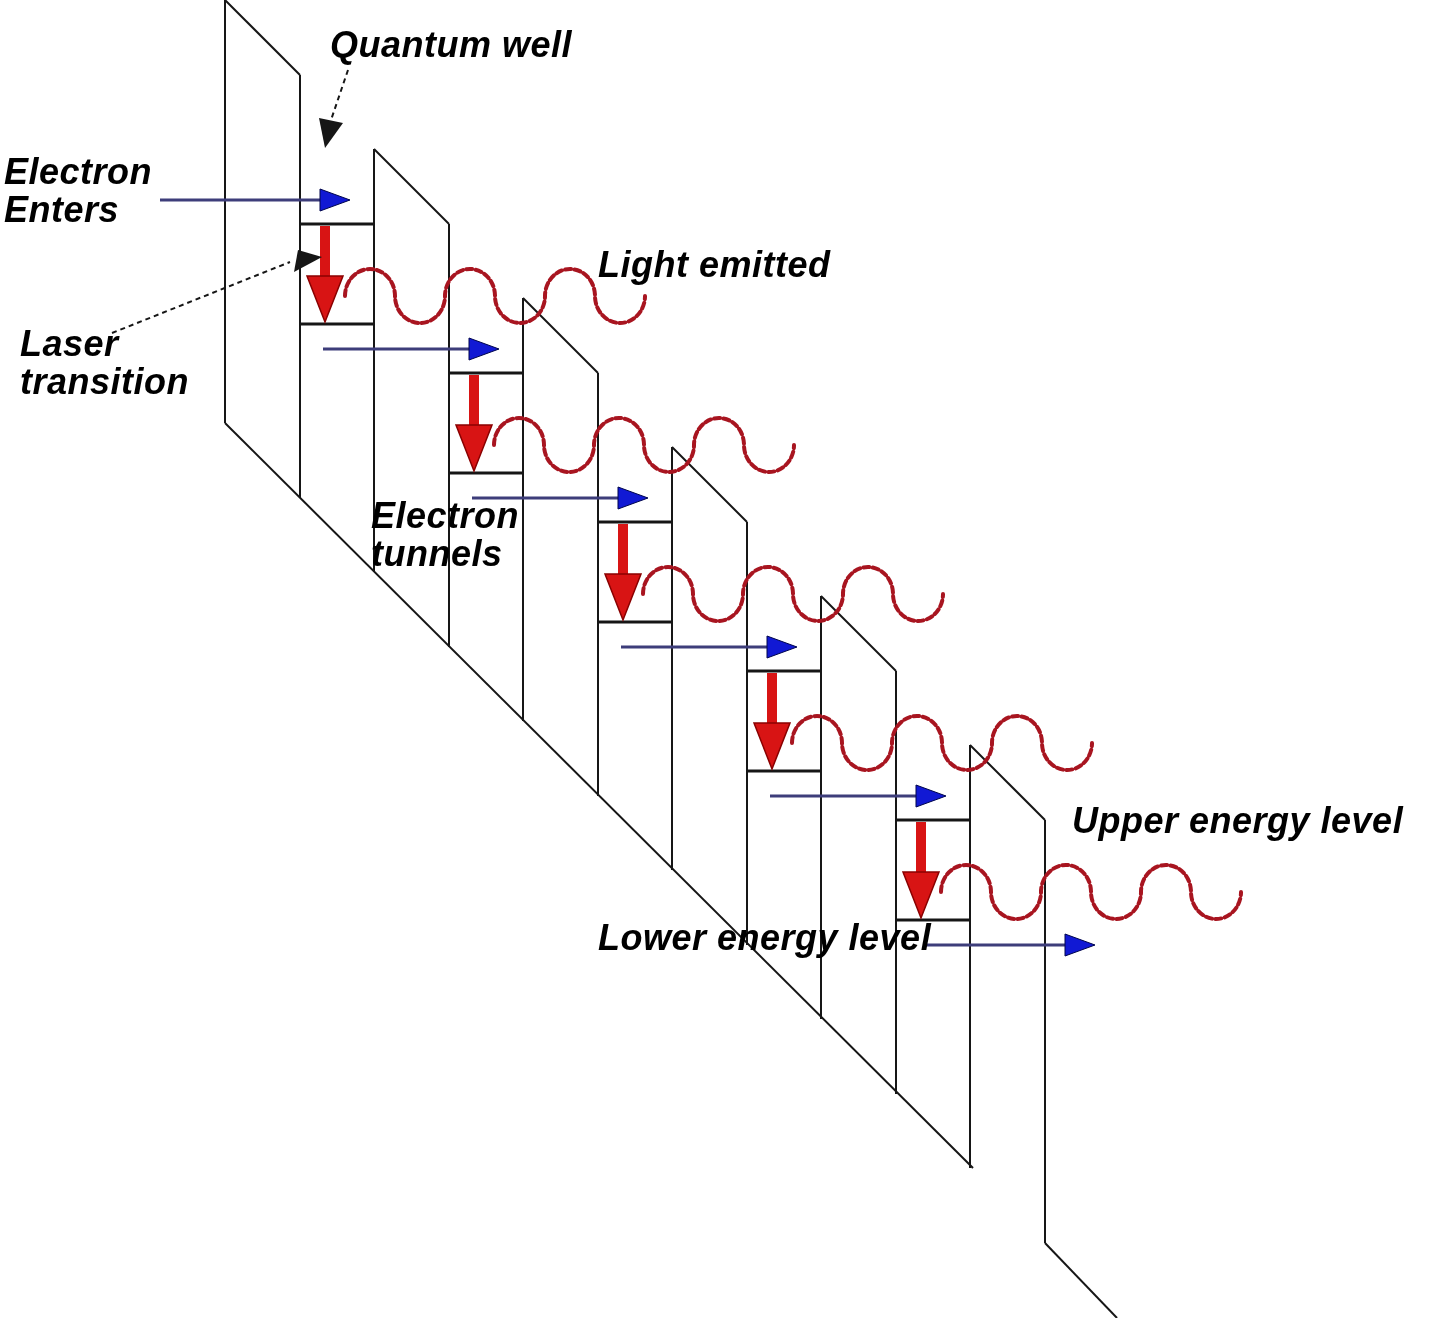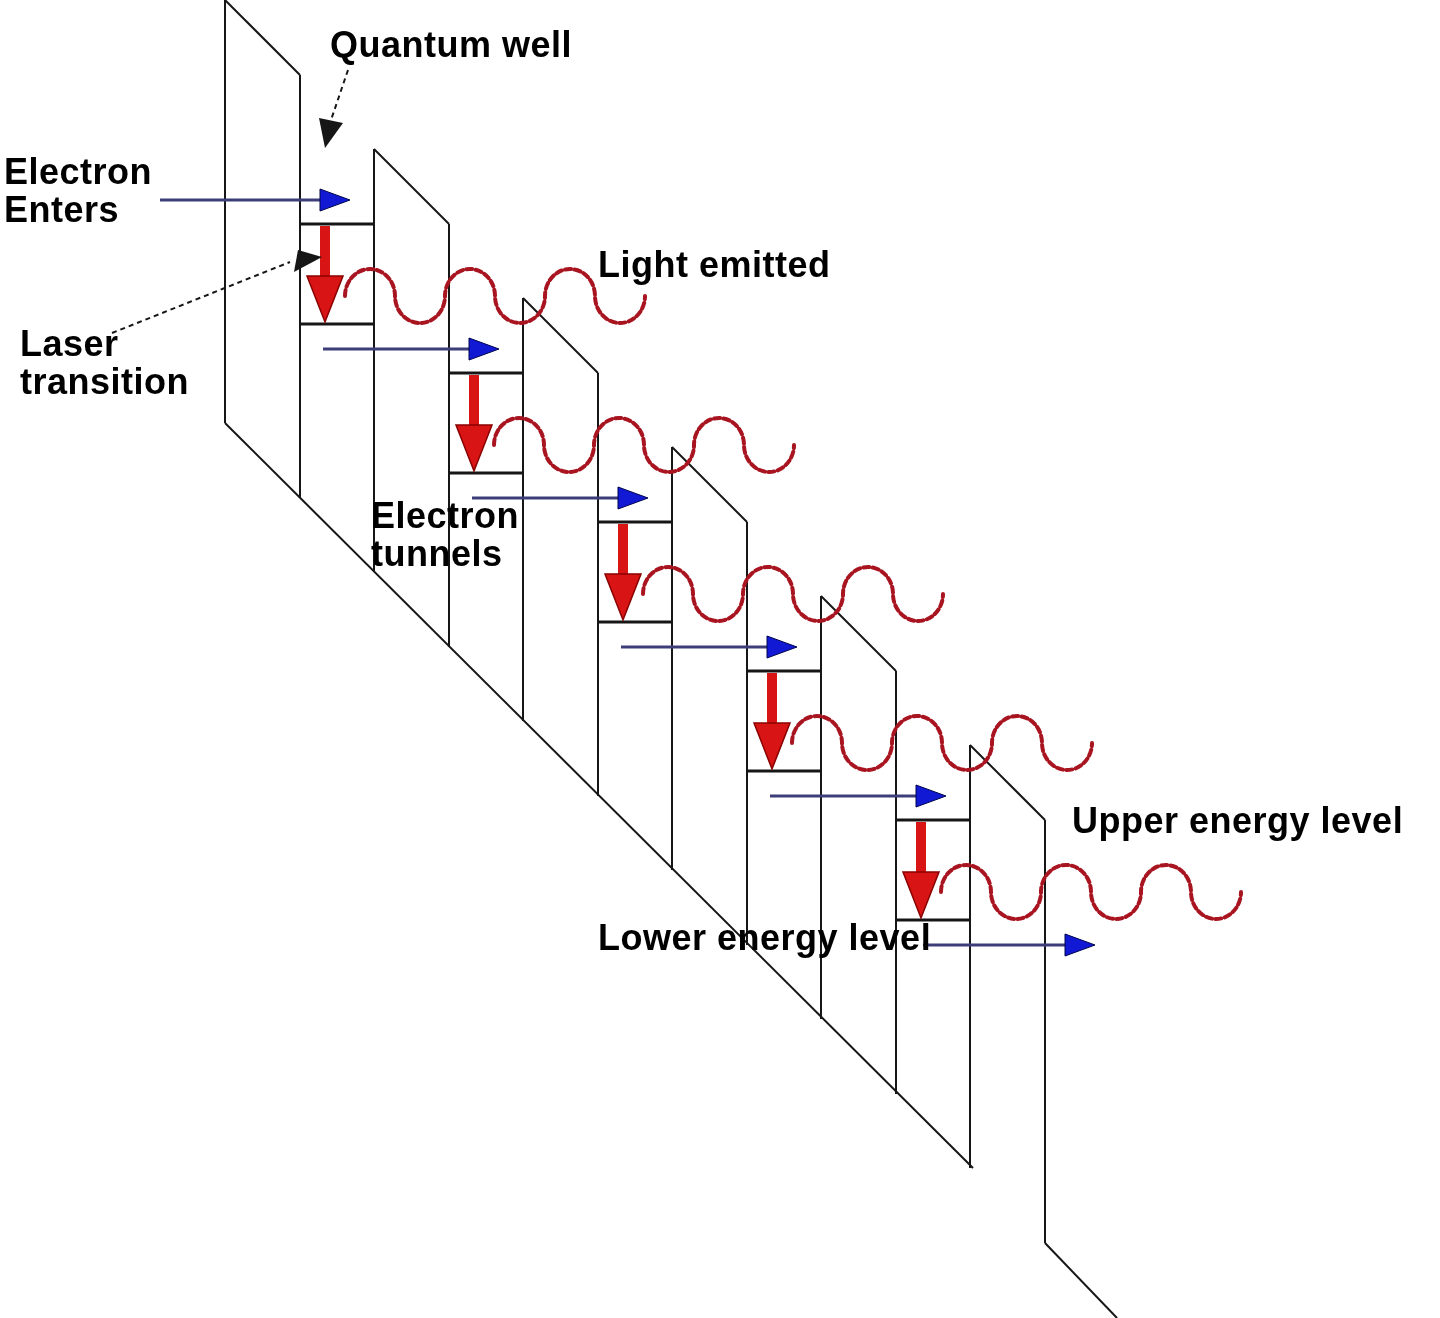--- a/index.html
+++ b/index.html
@@ -2,20 +2,21 @@
 <html style="--background: #ffffff; --line_black: #161616; --label_text: #000000; --electron_arrow_line: #3d3d7a; --electron_arrow_head: #1119d4; --laser_arrow: #d81414; --laser_arrow_dark: #8a0000; --photon_wave: #a81520;"><head>
 <meta charset="utf-8">
 <style>
   html, body { margin: 0; padding: 0; background: #ffffff; }
   .canvas {
     position: relative;
     width: 1440px; height: 1318px;
     background: var(--background, #fff);
     overflow: hidden;
     font-family: "Liberation Sans", sans-serif;
+    font-style: italic;
   }
   svg { display: block; }
   .sheet-line   { stroke: var(--line_black, #161616); stroke-width: 2; fill: none; }
   .level-line   { stroke: var(--line_black, #111);    stroke-width: 3; fill: none; }
   .e-line       { stroke: var(--electron_arrow_line, #3d3d7a); stroke-width: 3; fill: none; }
   .e-head       { fill: var(--electron_arrow_head, #1119d4); stroke: #00054d; stroke-width: 1; }
   .laser-shaft  { stroke: var(--laser_arrow, #d81414); stroke-width: 10; fill: none; }
   .laser-head   { fill: var(--laser_arrow, #d81414); stroke: var(--laser_arrow_dark, #8a0000); stroke-width: 1.5; }
   .wave         { stroke: var(--photon_wave, #a81520); stroke-width: 4; fill: none;
                   stroke-dasharray: 6 3.5; stroke-linecap: round; }

